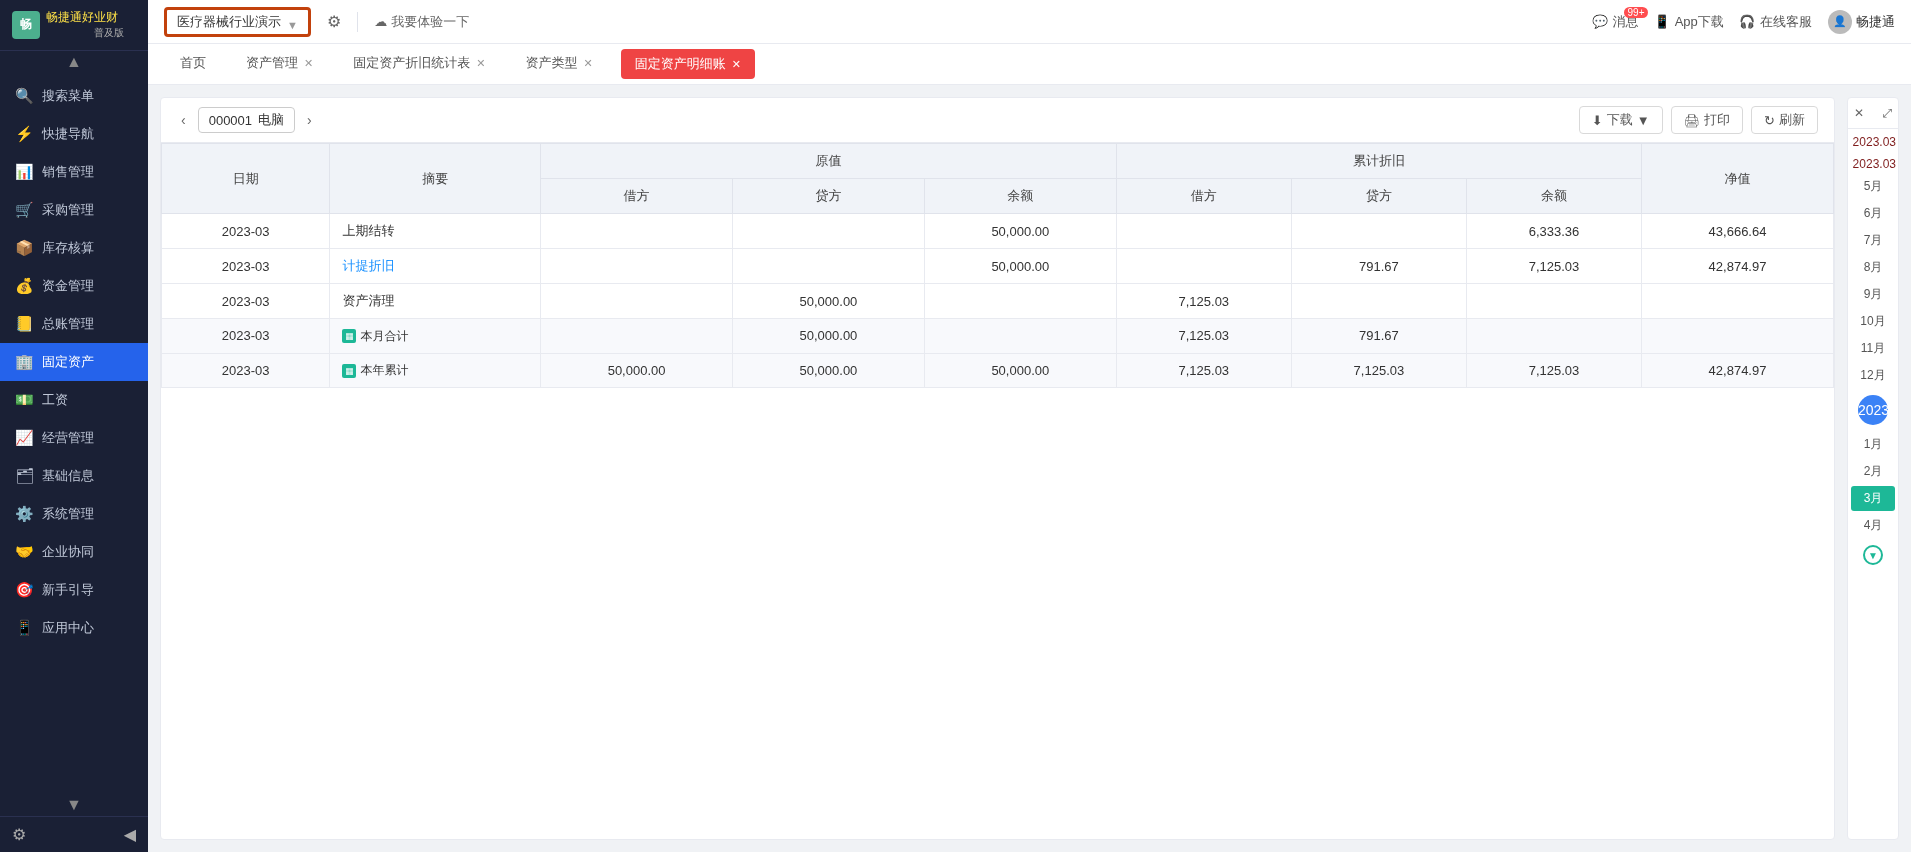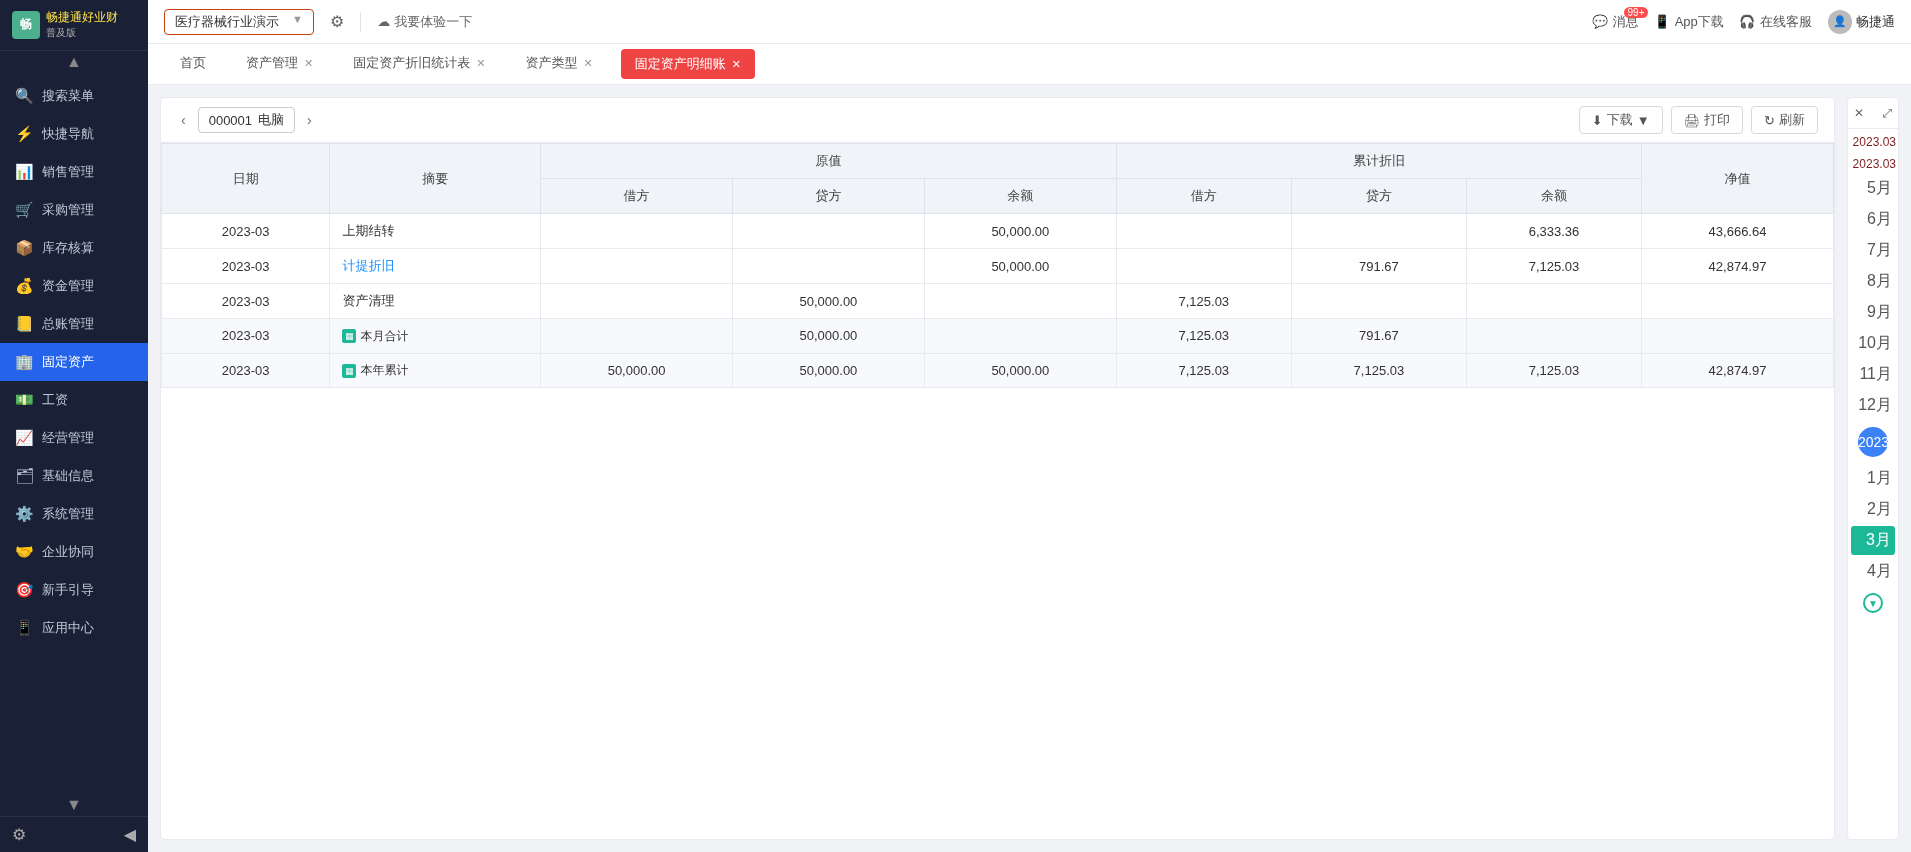--- a/index.html
+++ b/index.html
@@ -25,21 +25,21 @@
       min-height: 50px;
     }
     .sidebar-logo-icon {
       width: 28px; height: 28px;
       background: #4caf8e;
       border-radius: 4px;
       display: flex; align-items: center; justify-content: center;
       font-size: 12px; font-weight: bold; color: #fff;
     }
     .sidebar-logo-text { font-size: 12px; color: #fde047; line-height: 1.3; }
-    .sidebar-logo-sub { font-size: 10px; color: #aaa; }
+    .sidebar-logo-sub { font-size: 10px; color: #aaa; margin-left: 48px; }
     .sidebar-menu { flex: 1; overflow-y: auto; padding: 4px 0; }
     .sidebar-menu::-webkit-scrollbar { width: 4px; }
     .sidebar-menu::-webkit-scrollbar-thumb { background: #3a4060; border-radius: 2px; }
     .sidebar-item {
       display: flex;
       align-items: center;
       gap: 8px;
       padding: 10px 16px;
       cursor: pointer;
       font-size: 13px;
@@ -70,23 +70,23 @@
       height: 44px;
       background: #fff;
       display: flex;
       align-items: center;
       padding: 0 16px;
       gap: 12px;
       border-bottom: 1px solid #e8eaf0;
       flex-shrink: 0;
     }
     .topbar-company {
-      display: flex; align-items: flex-start; gap: 13px;
+      display: flex; align-items: flex-end; gap: 6px;
       font-size: 13px; color: #333; cursor: pointer;
-      border: 1px solid #c2410c; border-radius: 4px;
+      border: 3px solid #c2410c; border-radius: 4px;
       padding: 3px 10px;
     }
     .topbar-company-arrow { color: #999; font-size: 11px; }
     .topbar-settings { color: #666; cursor: pointer; font-size: 16px; margin-left: 4px; }
     .topbar-divider { width: 1px; height: 20px; background: #e0e3eb; margin: 0 4px; }
     .topbar-experience { display: flex; align-items: center; gap: 4px; color: #666; font-size: 13px; cursor: pointer; }
     .topbar-right { margin-left: auto; display: flex; align-items: center; gap: 16px; }
     .topbar-badge-wrap { position: relative; display: flex; align-items: center; gap: 4px; cursor: pointer; color: #555; font-size: 13px; }
     .topbar-badge {
       position: absolute; top: -6px; right: -10px;
@@ -206,23 +206,23 @@
     .right-panel-header-icon { cursor: pointer; color: #666; font-size: 12px; padding: 2px; }
     .month-list { flex: 1; overflow-y: auto; }
     .month-list::-webkit-scrollbar { width: 3px; }
     .year-label {
       font-size: 12px; color: #7f1d1d;
       padding: 6px 2px 2px;
       text-align: right;
       font-weight: 500;
     }
     .month-item {
-      text-align: right;
+      text-align: center;
       padding: 5px 6px;
-      font-size: 16px;
+      font-size: 12px;
       color: #555;
       cursor: pointer;
     }
     .month-item.active-month {
       background: #1db897;
       color: #fff;
       border-radius: 3px;
       margin: 1px 3px;
       padding: 4px 4px;
     }

